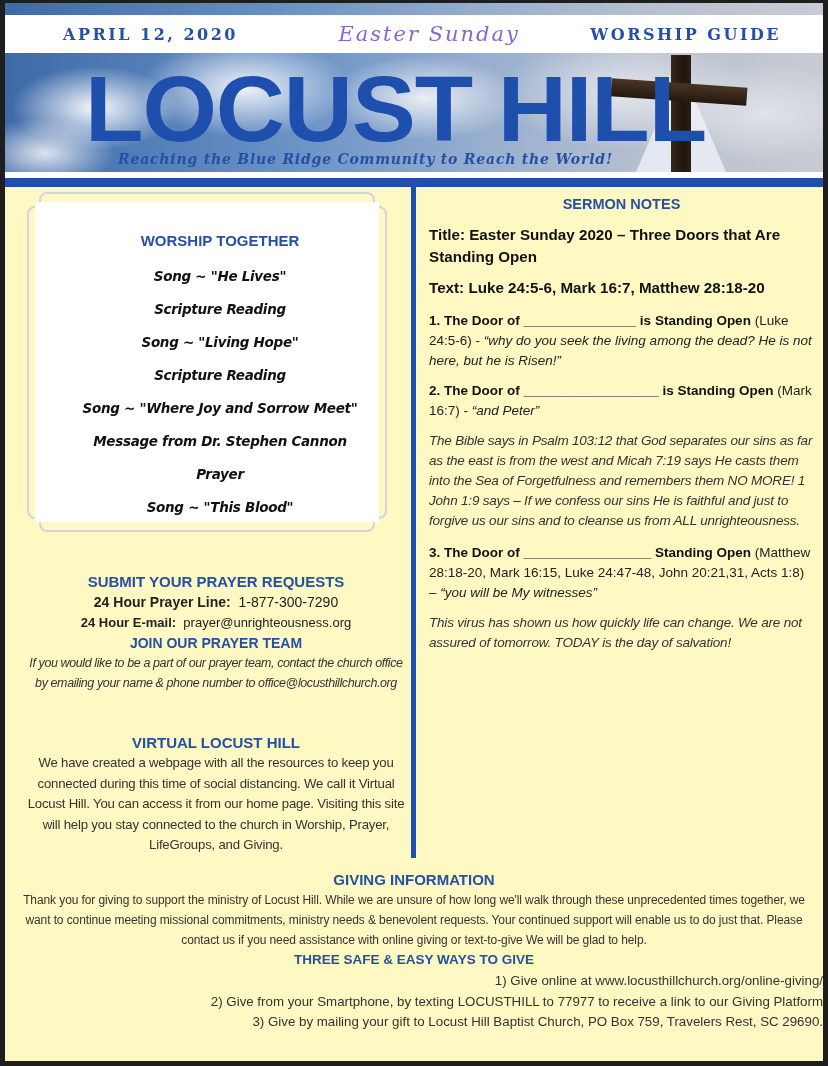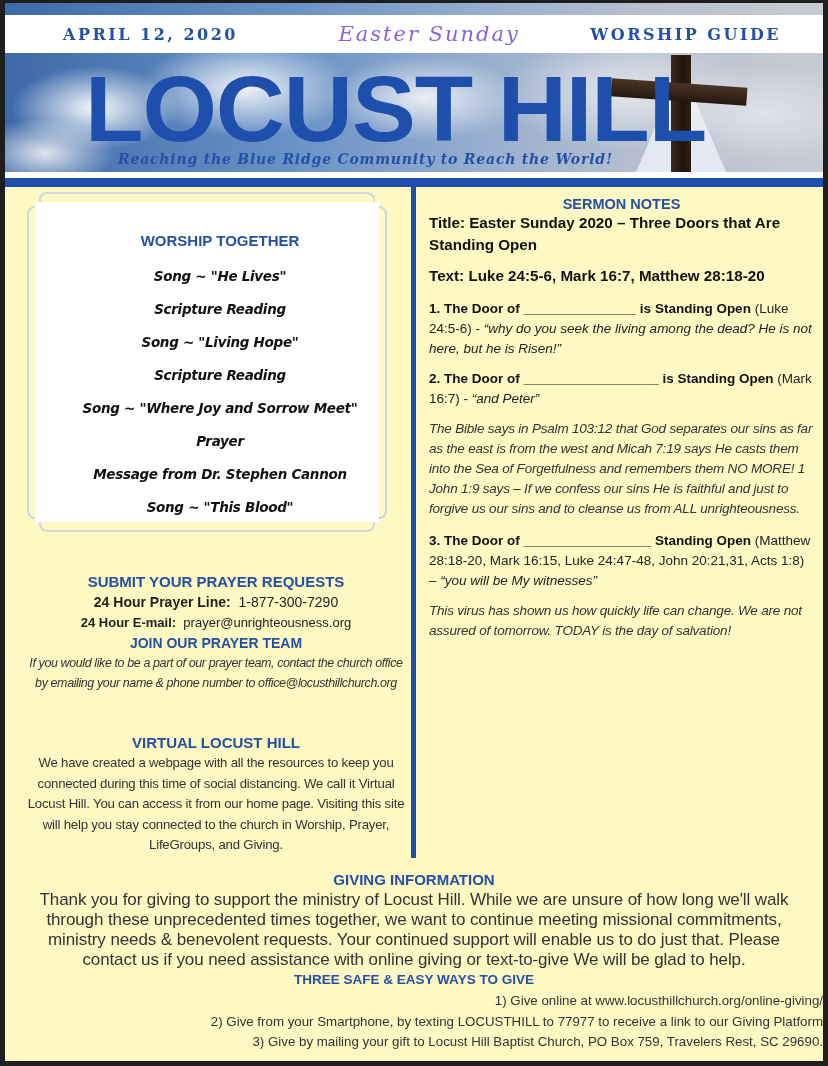--- a/index.html
+++ b/index.html
@@ -98,32 +98,32 @@
   .prayer-email { font-size: 13px; line-height: 20px; }
   .join-head { font-size: 14px; line-height: 20px; font-weight: bold; color: #2450a6; }
   .join-text { font-style: italic; font-size: 12.5px; line-height: 20px; color: #333; letter-spacing: -0.4px; }
 
   .virtual { position: absolute; left: 22px; top: 730px; width: 378px; text-align: center; }
   .virtual .section-head { font-size: 15px; line-height: 20px; }
   .virtual-text { font-size: 13.2px; line-height: 20.5px; color: #333; letter-spacing: -0.2px; }
 
   
   .sermon { position: absolute; left: 424px; top: 193px; width: 385px; color: #222; }
-  .sermon .center-head { text-align: center; font-size: 14.5px; font-weight: bold; color: #2450a6; }
+  .sermon .center-head { text-align: center; font-size: 14.5px; font-weight: bold; color: #2450a6; margin-bottom: 12px; }
   .s-title { font-weight: bold; font-size: 15.2px; line-height: 22px; color: #111; margin-bottom: 9px; }
   .s-text { font-weight: bold; font-size: 15.2px; line-height: 22px; color: #111; margin-bottom: 12px; }
   .point { font-size: 13.5px; line-height: 20px; margin-bottom: 10px; }
   .point b { font-weight: bold; color: #111; }
   .point i { font-style: italic; }
   .note { font-style: italic; font-size: 13.5px; line-height: 20px; color: #333; margin-bottom: 12px; letter-spacing: -0.2px; }
 
   
   .giving { position: absolute; left: 0; top: 867px; width: 818px; text-align: center; color: #333; }
   .giving .section-head { font-size: 15px; line-height: 20px; }
-  .giving-text { font-size: 17px; line-height: 20px; padding: 0 18px; letter-spacing: -0.1px; }
+  .giving-text { font-size: 12px; line-height: 20px; padding: 0 18px; letter-spacing: -0.1px; }
   .ways-head { font-size: 13.5px; font-weight: bold; color: #2450a6; line-height: 20px; }
   .ways-list { text-align: right; padding-left: 33px; font-size: 13.3px; line-height: 20.5px; color: #333; margin-top: 1px; }
 </style>
 </head>
 <body>
 
 <div class="page">
 
   <div class="sky"></div>
   <div class="cross-wrap">
@@ -149,22 +149,22 @@
     <div class="frame-core"></div>
   </div>
 
   <div class="worship">
     <div class="section-head">WORSHIP TOGETHER</div>
     <div class="order-item">Song ~ "He Lives"</div>
     <div class="order-item">Scripture Reading</div>
     <div class="order-item">Song ~ "Living Hope"</div>
     <div class="order-item">Scripture Reading</div>
     <div class="order-item">Song ~ "Where Joy and Sorrow Meet"</div>
+    <div class="order-item">Message from Dr. Stephen Cannon</div>
     <div class="order-item">Prayer</div>
-    <div class="order-item">Message from Dr. Stephen Cannon</div>
     <div class="order-item">Song ~ "This Blood"</div>
   </div>
 
   <div class="prayer">
     <div class="section-head">SUBMIT YOUR PRAYER REQUESTS</div>
     <div class="prayer-line">
       <b>24 Hour Prayer Line:</b>&nbsp;
       <span>1-877-300-7290</span>
     </div>
     <div class="prayer-email">

